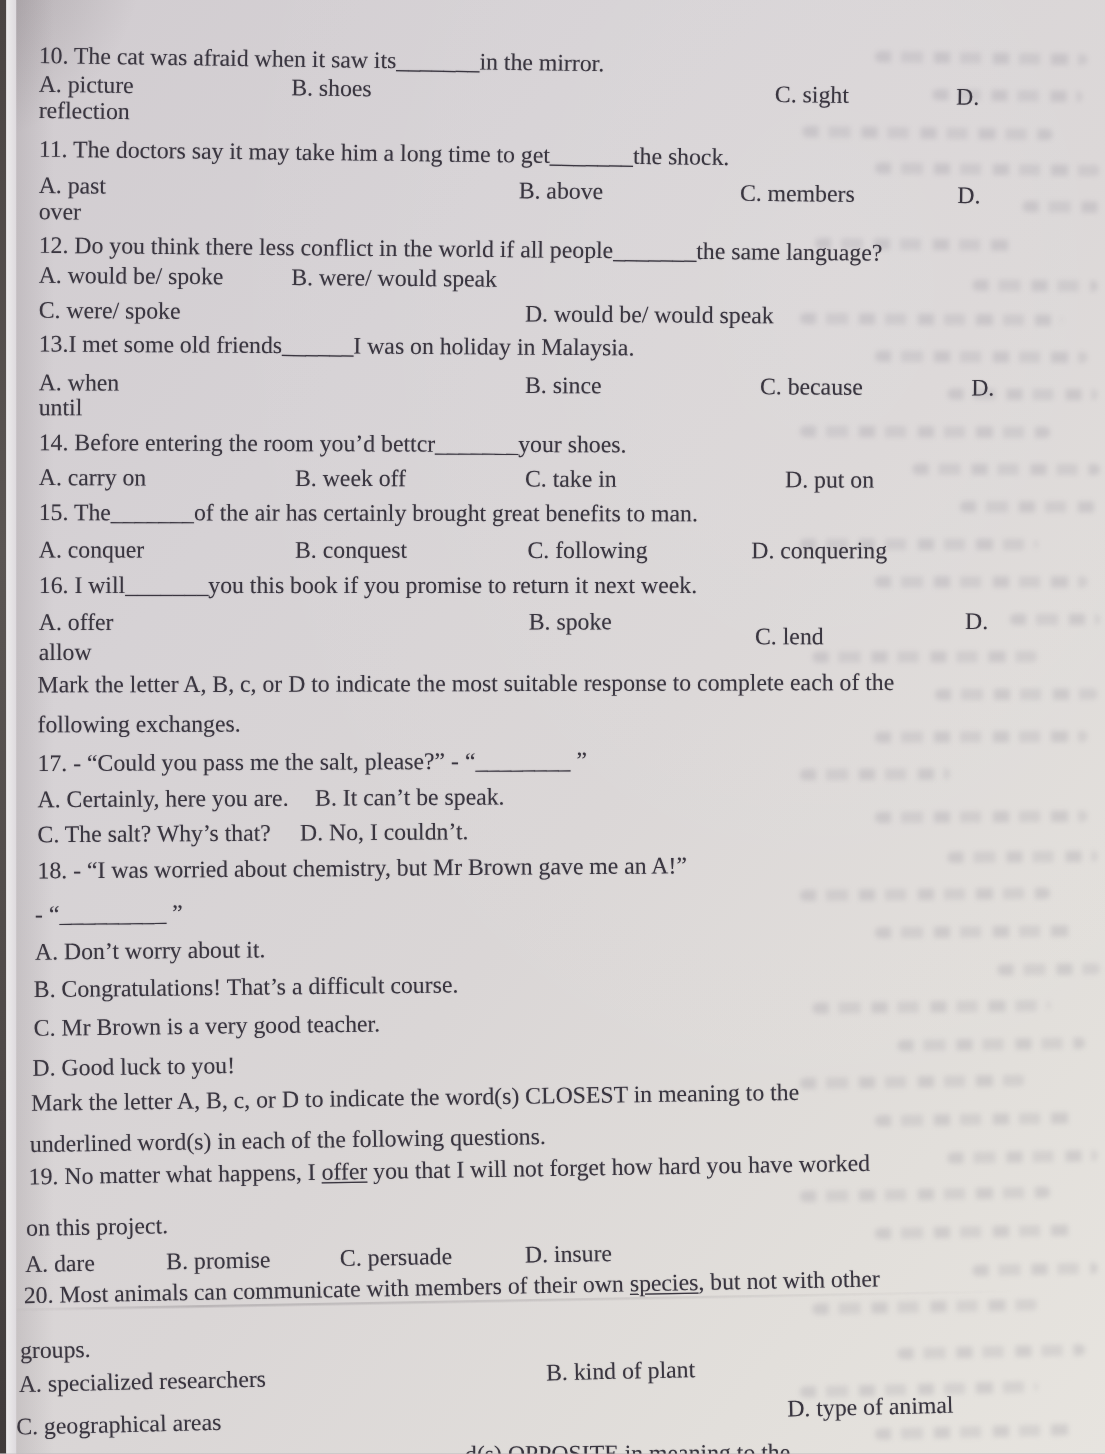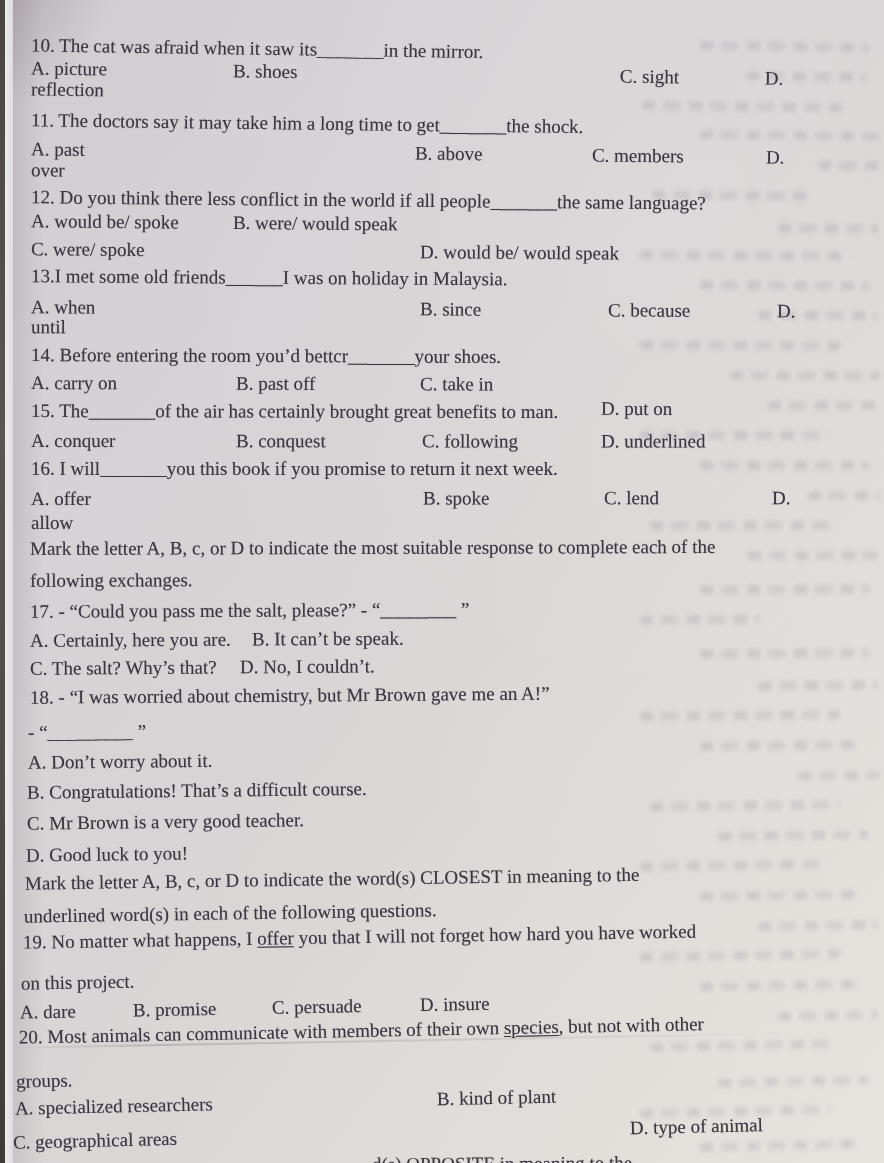--- a/index.html
+++ b/index.html
@@ -87,25 +87,25 @@
       <div class="line" style="top: 108px; transform: rotate(0.69deg);"><span class="seg" style="left: 31px;"><span>11. The doctors say it may take him a long time to get_______the shock.</span></span></div>
       <div class="line" style="top: 137px; transform: rotate(0.63deg);"><span class="seg" style="left: 31px;"><span>A. past</span></span><span class="seg" style="left: 415px;"><span>B. above</span></span><span class="seg" style="left: 592px;"><span>C. members</span></span><span class="seg" style="left: 766px;"><span>D.</span></span></div>
       <div class="line" style="top: 158px; transform: rotate(0.59deg);"><span class="seg" style="left: 31px;"><span>over</span></span></div>
       <div class="line" style="top: 185px; transform: rotate(0.53deg);"><span class="seg" style="left: 31px;"><span>12. Do you think there less conflict in the world if all people_______the same language?</span></span></div>
       <div class="line" style="top: 209px; transform: rotate(0.49deg);"><span class="seg" style="left: 31px;"><span>A. would be/ spoke</span></span><span class="seg" style="left: 233px;"><span>B. were/ would speak</span></span></div>
       <div class="line" style="top: 237px; transform: rotate(0.43deg);"><span class="seg" style="left: 31px;"><span>C. were/ spoke</span></span><span class="seg" style="left: 420px;"><span>D. would be/ would speak</span></span></div>
       <div class="line" style="top: 264px; transform: rotate(0.38deg);"><span class="seg" style="left: 31px;"><span>13.I met some old friends______I was on holiday in Malaysia.</span></span></div>
       <div class="line" style="top: 295px; transform: rotate(0.32deg);"><span class="seg" style="left: 31px;"><span>A. when</span></span><span class="seg" style="left: 420px;"><span>B. since</span></span><span class="seg" style="left: 608px;"><span>C. because</span></span><span class="seg" style="left: 777px;"><span>D.</span></span></div>
       <div class="line" style="top: 315px; transform: rotate(0.28deg);"><span class="seg" style="left: 31px;"><span>until</span></span></div>
       <div class="line" style="top: 343px; transform: rotate(0.22deg);"><span class="seg" style="left: 31px;"><span>14. Before entering the room you’d bettcr_______your shoes.</span></span></div>
-      <div class="line" style="top: 371px; transform: rotate(0.17deg);"><span class="seg" style="left: 31px;"><span>A. carry on</span></span><span class="seg" style="left: 236px;"><span>B. past off</span></span><span class="seg" style="left: 420px;"><span>C. take in</span></span><span class="seg" style="left: 601px; margin-top: 24px;"><span>D. put on</span></span></div>
+      <div class="line" style="top: 371px; transform: rotate(0.17deg);"><span class="seg" style="left: 31px;"><span>A. carry on</span></span><span class="seg" style="left: 236px;"><span>B. week off</span></span><span class="seg" style="left: 420px;"><span>C. take in</span></span><span class="seg" style="left: 628px;"><span>D. put on</span></span></div>
       <div class="line" style="top: 399px; transform: rotate(0.11deg);"><span class="seg" style="left: 31px;"><span>15. The_______of the air has certainly brought great benefits to man.</span></span></div>
-      <div class="line" style="top: 429px; transform: rotate(0.05deg);"><span class="seg" style="left: 31px;"><span>A. conquer</span></span><span class="seg" style="left: 236px;"><span>B. conquest</span></span><span class="seg" style="left: 422px;"><span>C. following</span></span><span class="seg" style="left: 601px;"><span>D. underlined</span></span></div>
+      <div class="line" style="top: 429px; transform: rotate(0.05deg);"><span class="seg" style="left: 31px;"><span>A. conquer</span></span><span class="seg" style="left: 236px;"><span>B. conquest</span></span><span class="seg" style="left: 422px;"><span>C. following</span></span><span class="seg" style="left: 601px;"><span>D. conquering</span></span></div>
       <div class="line" style="top: 457px; transform: rotate(0deg);"><span class="seg" style="left: 31px;"><span>16. I will_______you this book if you promise to return it next week.</span></span></div>
-      <div class="line" style="top: 487px; transform: rotate(-0.06deg);"><span class="seg" style="left: 31px;"><span>A. offer</span></span><span class="seg" style="left: 423px;"><span>B. spoke</span></span><span class="seg" style="left: 604px;"><span>C. lend</span></span><span class="seg" style="left: 772px;"><span>D.</span></span></div>
+      <div class="line" style="top: 487px; transform: rotate(-0.06deg);"><span class="seg" style="left: 31px;"><span>A. offer</span></span><span class="seg" style="left: 423px;"><span>B. spoke</span></span><span class="seg" style="left: 604px; margin-top: 12px;"><span>C. lend</span></span><span class="seg" style="left: 772px;"><span>D.</span></span></div>
       <div class="line" style="top: 511px; transform: rotate(-0.11deg);"><span class="seg" style="left: 31px;"><span>allow</span></span></div>
       <div class="line" style="top: 537px; transform: rotate(-0.16deg);"><span class="seg" style="left: 30px;"><span>Mark the letter A, B, c, or D to indicate the most suitable response to complete each of the</span></span></div>
       <div class="line" style="top: 569px; transform: rotate(-0.23deg);"><span class="seg" style="left: 30px;"><span>following exchanges.</span></span></div>
       <div class="line" style="top: 600px; transform: rotate(-0.29deg);"><span class="seg" style="left: 30px;"><span>17. - “Could you pass me the salt, please?” - “________ ”</span></span></div>
       <div class="line" style="top: 629px; transform: rotate(-0.34deg);"><span class="seg" style="left: 30px;"><span>A. Certainly, here you are.</span></span><span class="seg" style="left: 252px;"><span>B. It can’t be speak.</span></span></div>
       <div class="line" style="top: 657px; transform: rotate(-0.4deg);"><span class="seg" style="left: 30px;"><span>C. The salt? Why’s that?</span></span><span class="seg" style="left: 240px;"><span>D. No, I couldn’t.</span></span></div>
       <div class="line" style="top: 686px; transform: rotate(-0.46deg);"><span class="seg" style="left: 30px;"><span>18. - “I was worried about chemistry, but Mr Brown gave me an A!”</span></span></div>
       <div class="line" style="top: 721px; transform: rotate(-0.53deg);"><span class="seg" style="left: 28px;"><span>- “_________ ”</span></span></div>
       <div class="line" style="top: 751px; transform: rotate(-0.59deg);"><span class="seg" style="left: 28px;"><span>A. Don’t worry about it.</span></span></div>
       <div class="line" style="top: 781px; transform: rotate(-0.64deg);"><span class="seg" style="left: 27px;"><span>B. Congratulations! That’s a difficult course.</span></span></div>

